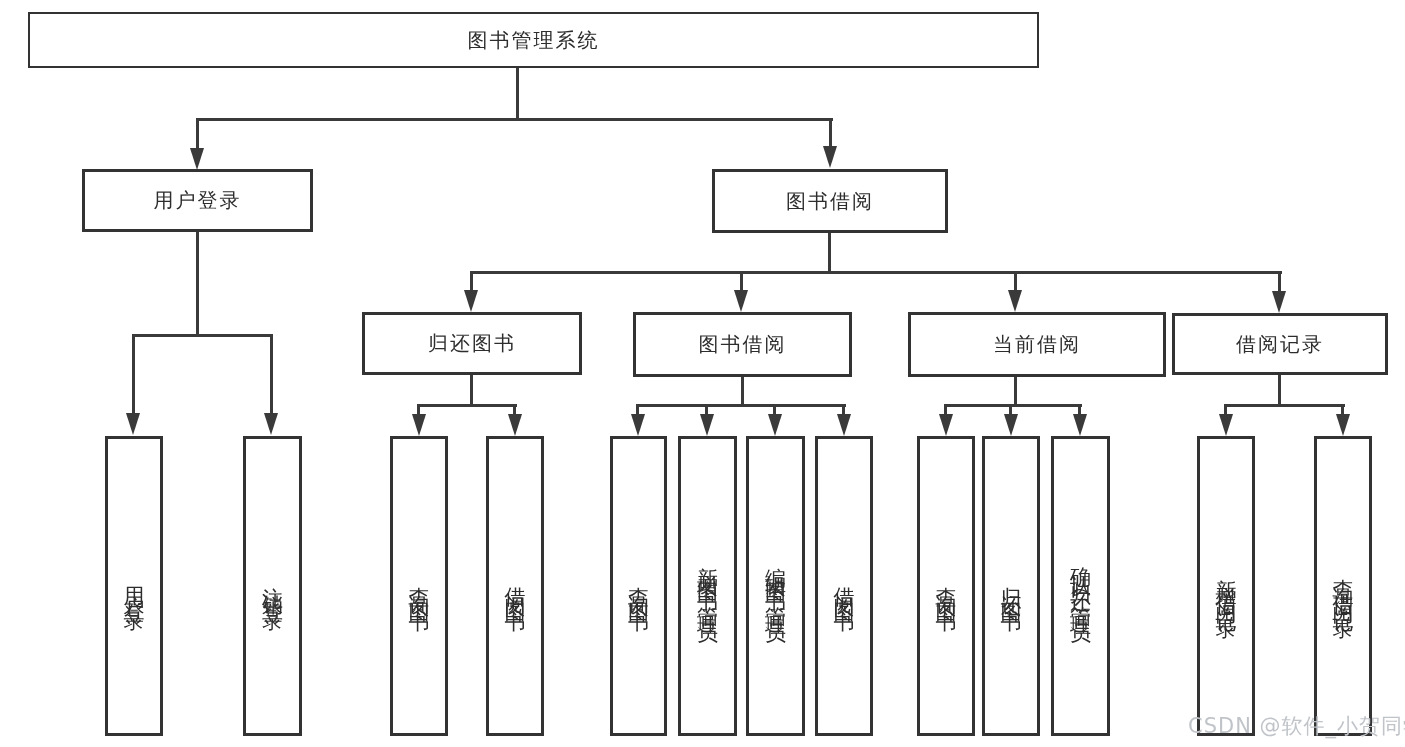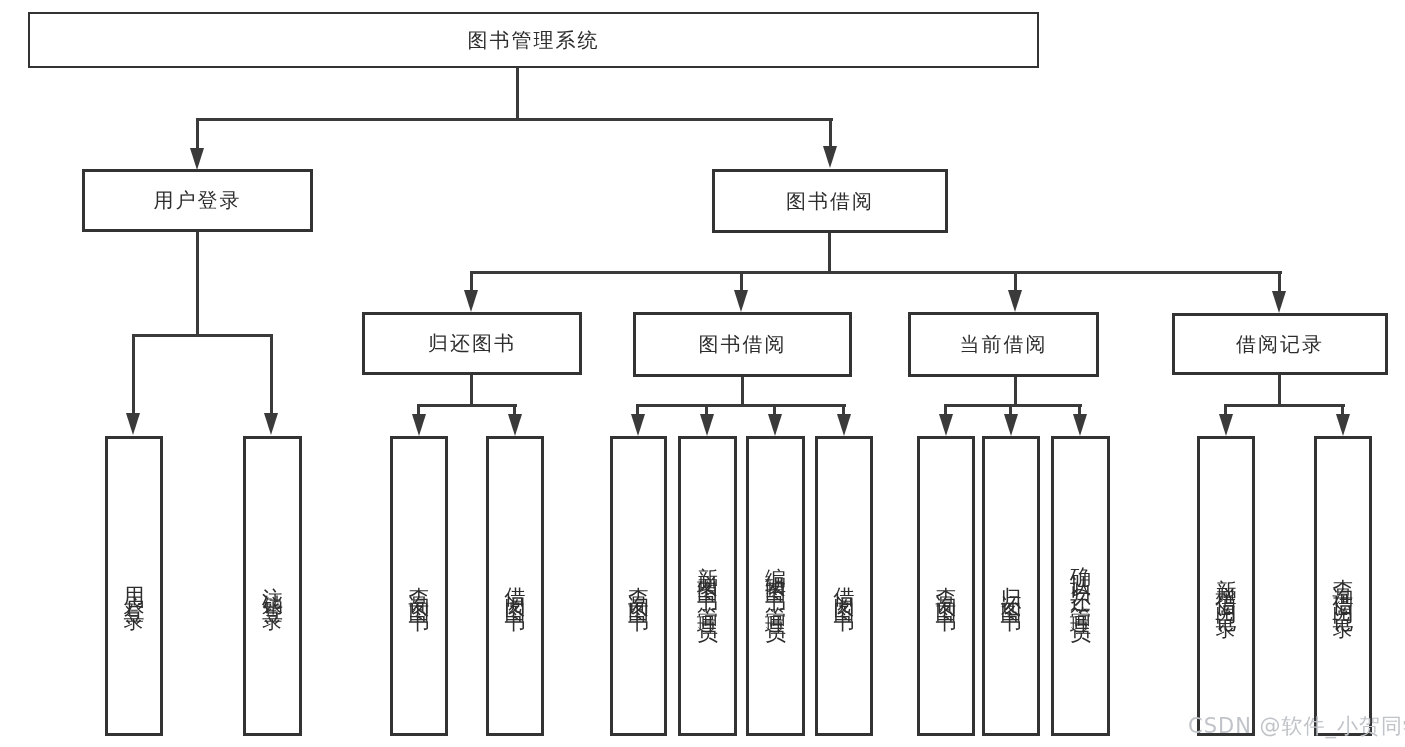--- a/index.html
+++ b/index.html
@@ -96,21 +96,21 @@
   <div class="arr" style="left:1008px;top:290px;"></div>
   <div class="vl" style="left:1278px;top:271px;height:21px;"></div>
   <div class="arr" style="left:1272px;top:291px;"></div>
 
   <div class="nbox" style="left:362px;top:312px;width:220px;height:63px;">
     <span>归还图书</span>
   </div>
   <div class="nbox" style="left:633px;top:312px;width:219px;height:65px;">
     <span>图书借阅</span>
   </div>
-  <div class="nbox" style="left:908px;top:312px;width:191px;height:65px;">
+  <div class="nbox" style="left:908px;top:312px;width:258px;height:65px;">
     <span>当前借阅</span>
   </div>
   <div class="nbox" style="left:1172px;top:313px;width:216px;height:62px;">
     <span>借阅记录</span>
   </div>
 
   <div class="vl" style="left:470px;top:375px;height:31px;"></div>
   <div class="hl" style="left:417px;top:404px;width:100px;"></div>
   <div class="vl" style="left:417px;top:404px;height:12px;"></div>
   <div class="arr" style="left:412px;top:414px;"></div>

